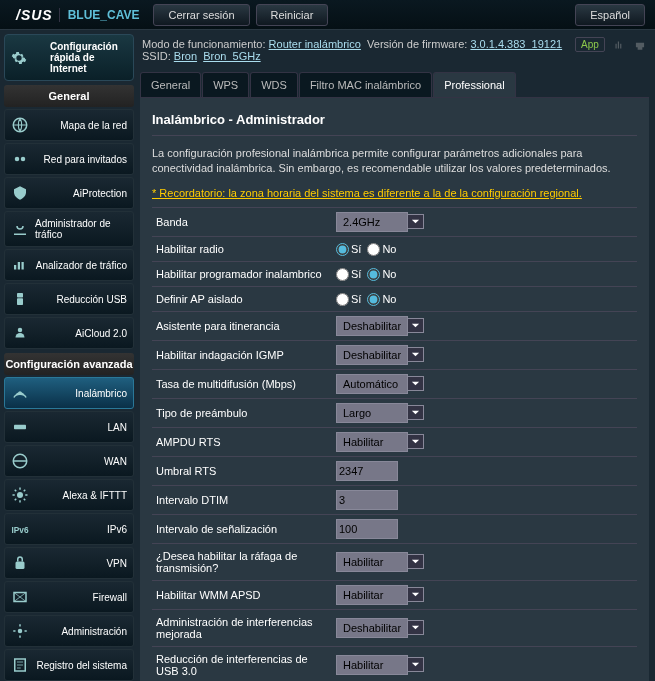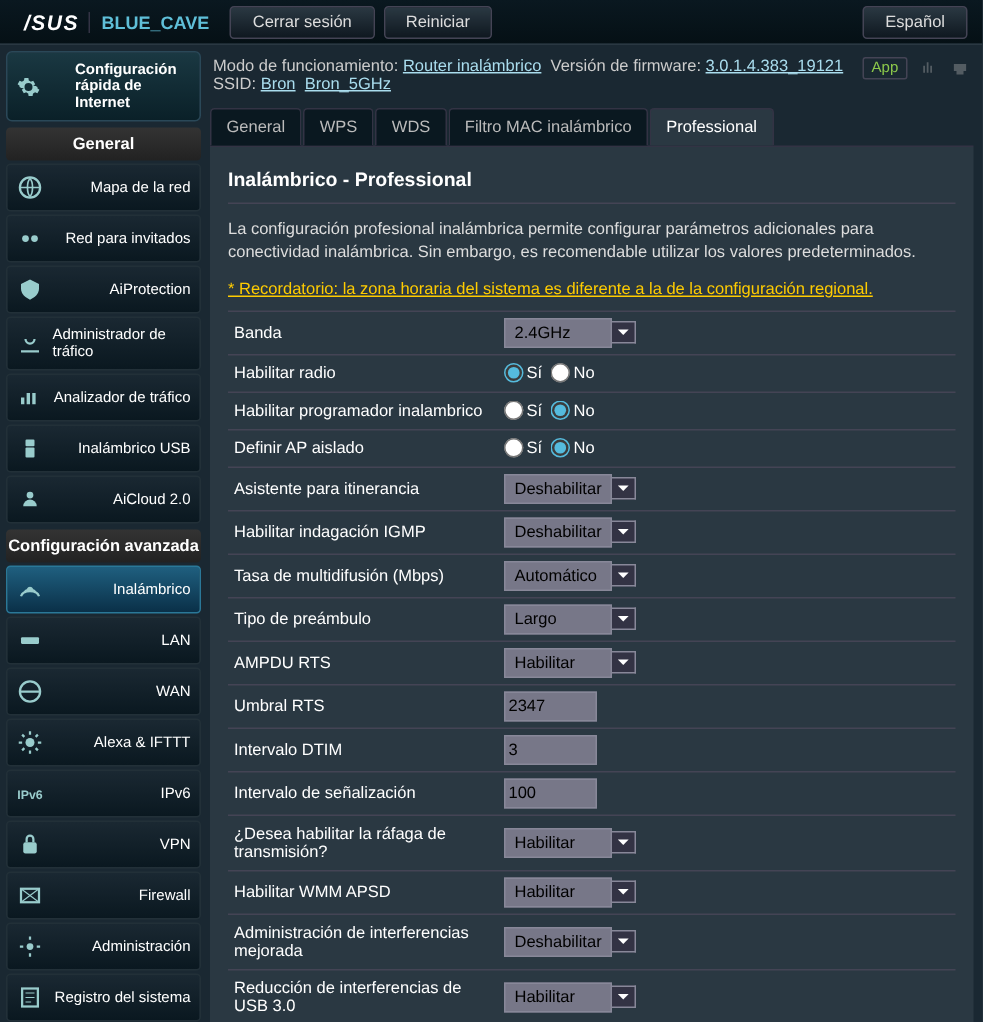--- a/index.html
+++ b/index.html
@@ -102,21 +102,21 @@
           <svg class="sideicon" viewBox="0 0 24 24">
             <path d="M4 18h3v-6H4zm5 0h3V8H9zm5 0h3v-10h-3z" fill="#9cc"></path>
           </svg>
           <span>Analizador de tráfico</span>
         </div>
         <div class="nav-item">
           <svg class="sideicon" viewBox="0 0 24 24">
             <rect x="8" y="4" width="8" height="6" rx="1" fill="#9cc"></rect>
             <rect x="8" y="11" width="8" height="9" rx="1" fill="#9cc"></rect>
           </svg>
-          <span>Inalámbrico USB</span>
+          <span>Reducción USB</span>
         </div>
         <div class="nav-item">
           <svg class="sideicon" viewBox="0 0 24 24">
             <path d="M6 18a6 6 0 1112 0H6z" fill="#9cc"></path>
             <circle cx="12" cy="8" r="3" fill="#9cc"></circle>
           </svg>
           <span>AiCloud 2.0</span>
         </div>
       </div>
     <div class="secthead">Configuración avanzada</div>
@@ -213,21 +213,21 @@
 
     <div class="tabs" id="tabs">
         <div class="tab">General</div>
         <div class="tab">WPS</div>
         <div class="tab">WDS</div>
         <div class="tab">Filtro MAC inalámbrico</div>
         <div class="tab active">Professional</div>
       </div>
 
     <div class="panel">
-      <h2>Inalámbrico - Professional</h2>
+      <h2>Inalámbrico - Administrador</h2>
       <p class="desc">La configuración profesional inalámbrica permite configurar parámetros adicionales para conectividad inalámbrica. Sin embargo, es recomendable utilizar los valores predeterminados.</p>
       <a href="#" class="warn">* Recordatorio: la zona horaria del sistema es diferente a la de la configuración regional.</a>
 
       <table id="settings">
           <tbody>
             <tr>
               <th>Banda</th>
               <td><span class="sel">
                   <span class="sel-val">2.4GHz</span>
                   <span class="sel-btn">

